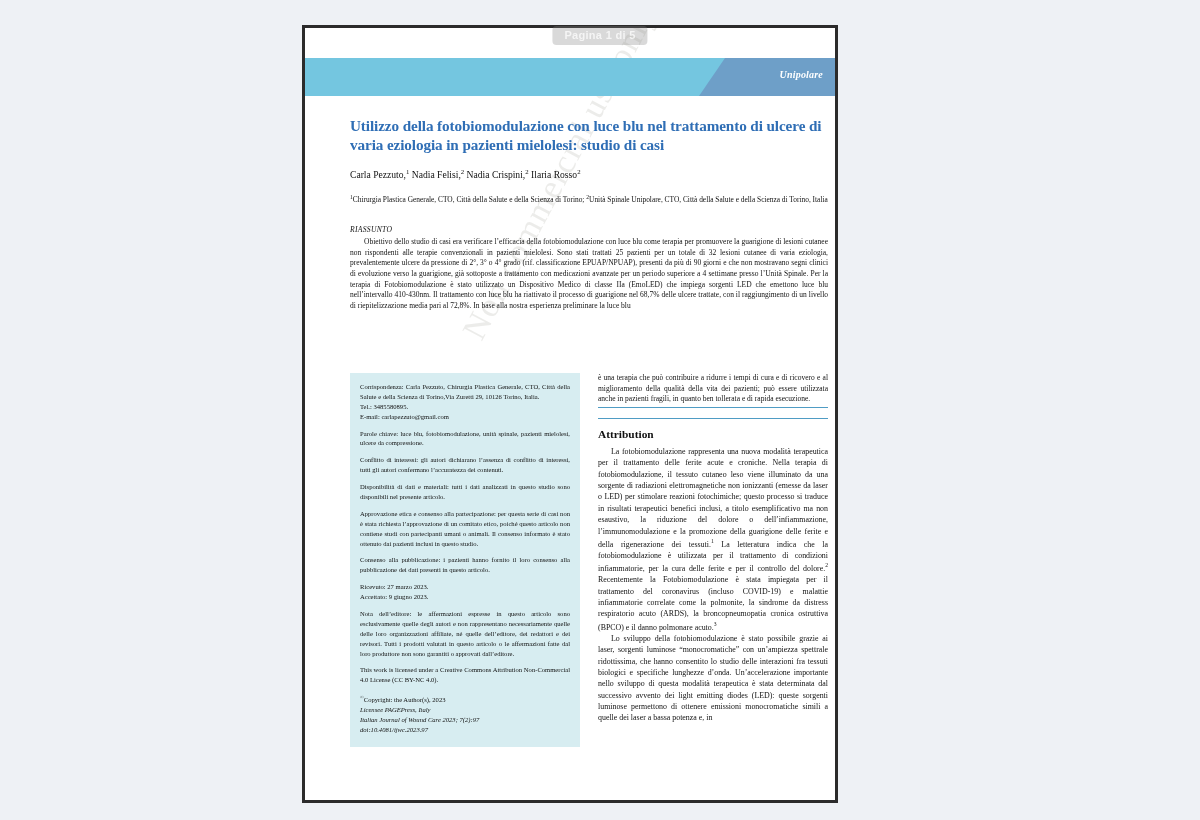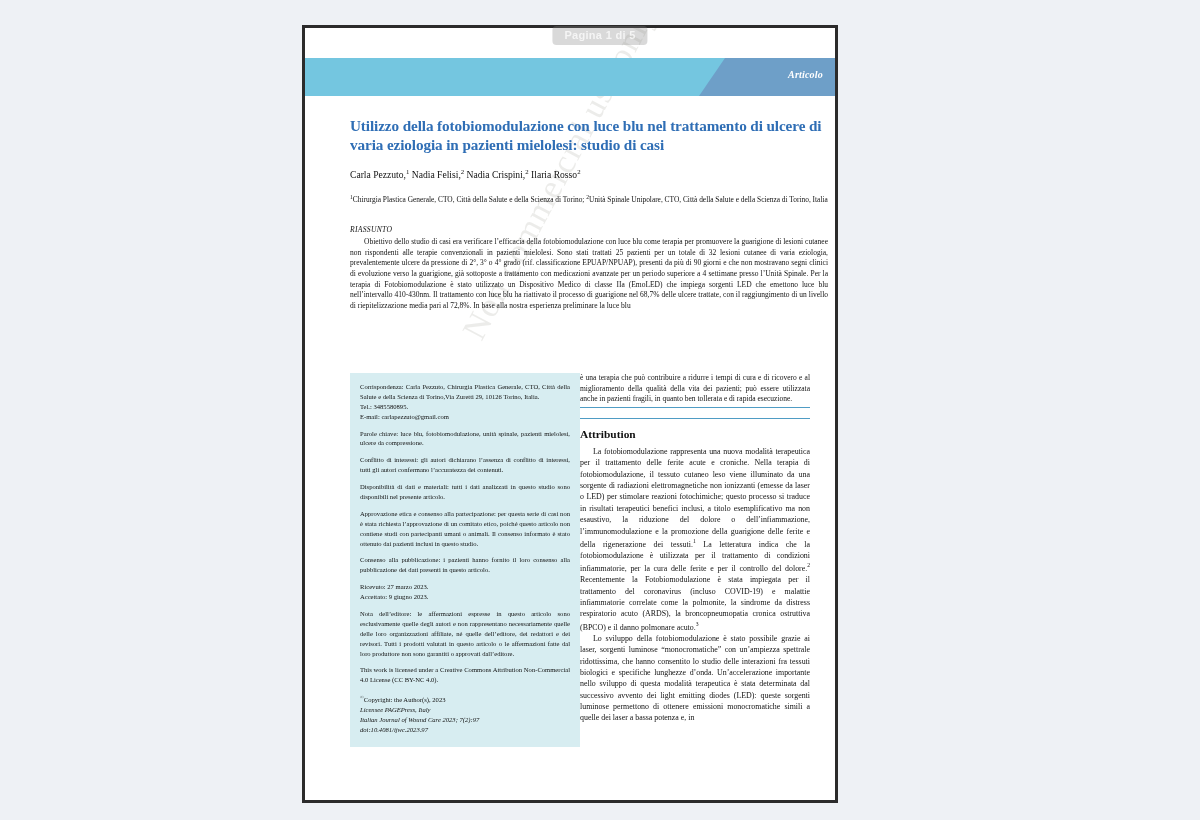--- a/index.html
+++ b/index.html
@@ -120,20 +120,21 @@
   #abstract-text { text-indent: 14px; }
 
   
   #columns {
     position: absolute;
     left: 45px;
     top: 345px;
     width: 478px;
     height: 400px;
     display: flex;
+    gap: 18px;
   }
   .col { width: 230px; position: relative; }
 
   
   #info-box {
     background: var(--tintbox, #d7edf1);
     padding: 9px 10px 12px 10px;
     box-sizing: border-box;
     font-size: 6.6px;
     line-height: 1.5;
@@ -254,21 +255,21 @@
 
 <div id="viewer">
 
   <div id="page-frame">
     <div id="page-surface">
 
       <div id="watermark">Non commercial use only</div>
 
       <div id="header-band" style="background: rgb(116, 198, 224);">
         <div id="header-band-accent" style="background: rgb(110, 159, 200);"></div>
-        <div id="header-band-label">Articolo</div>
+        <div id="header-band-label">Unipolare</div>
       </div>
 
       <div id="content">
 
         <h1 id="article-title" style="color: rgb(47, 110, 181);">Utilizzo della fotobiomodulazione con luce blu nel trattamento di ulcere di varia eziologia in pazienti mielolesi: studio di casi</h1>
 
         <div id="authors">Carla Pezzuto,<sup>1</sup> Nadia Felisi,<sup>2</sup> Nadia Crispini,<sup>2</sup> Ilaria Rosso<sup>2</sup></div>
 
         <div id="affiliations"><sup>1</sup>Chirurgia Plastica Generale, CTO, Città della Salute e della Scienza di Torino; <sup>2</sup>Unità Spinale Unipolare, CTO, Città della Salute e della Scienza di Torino, Italia</div>
 

